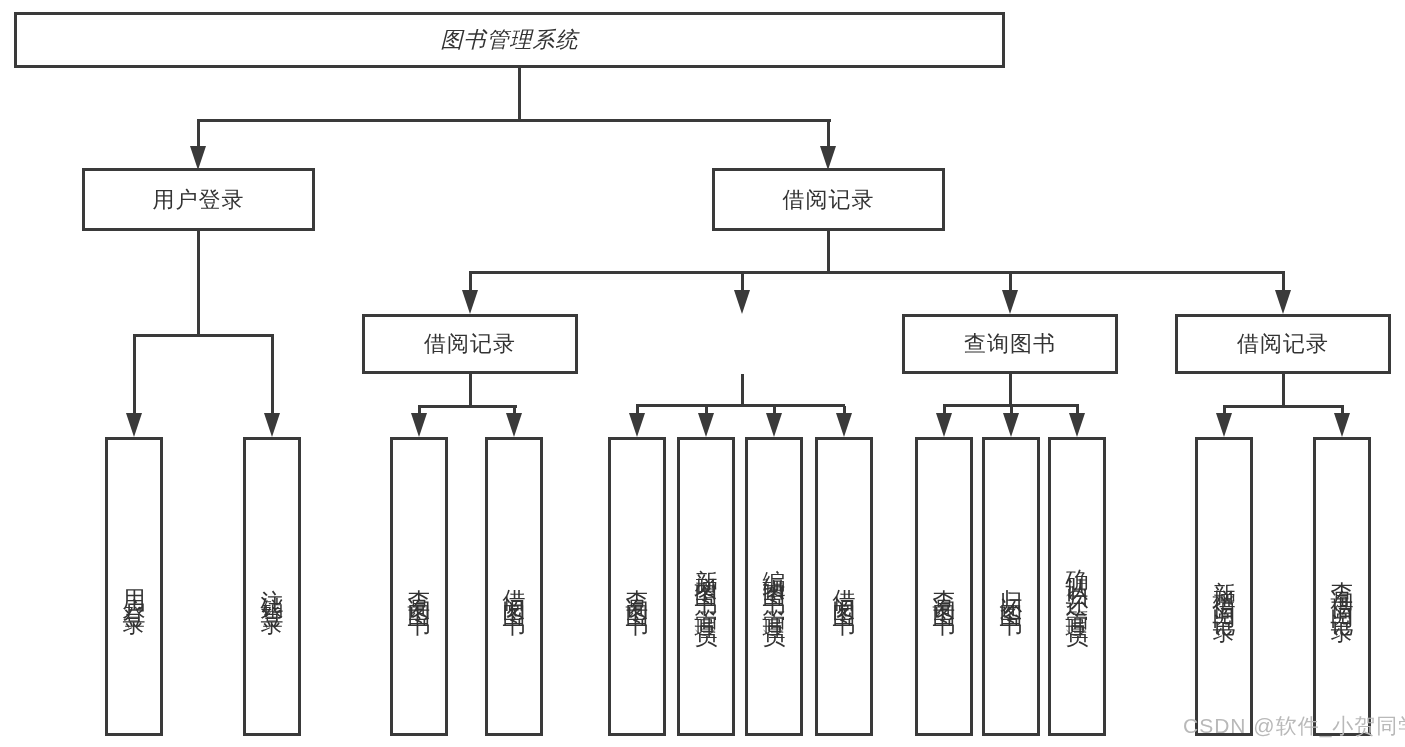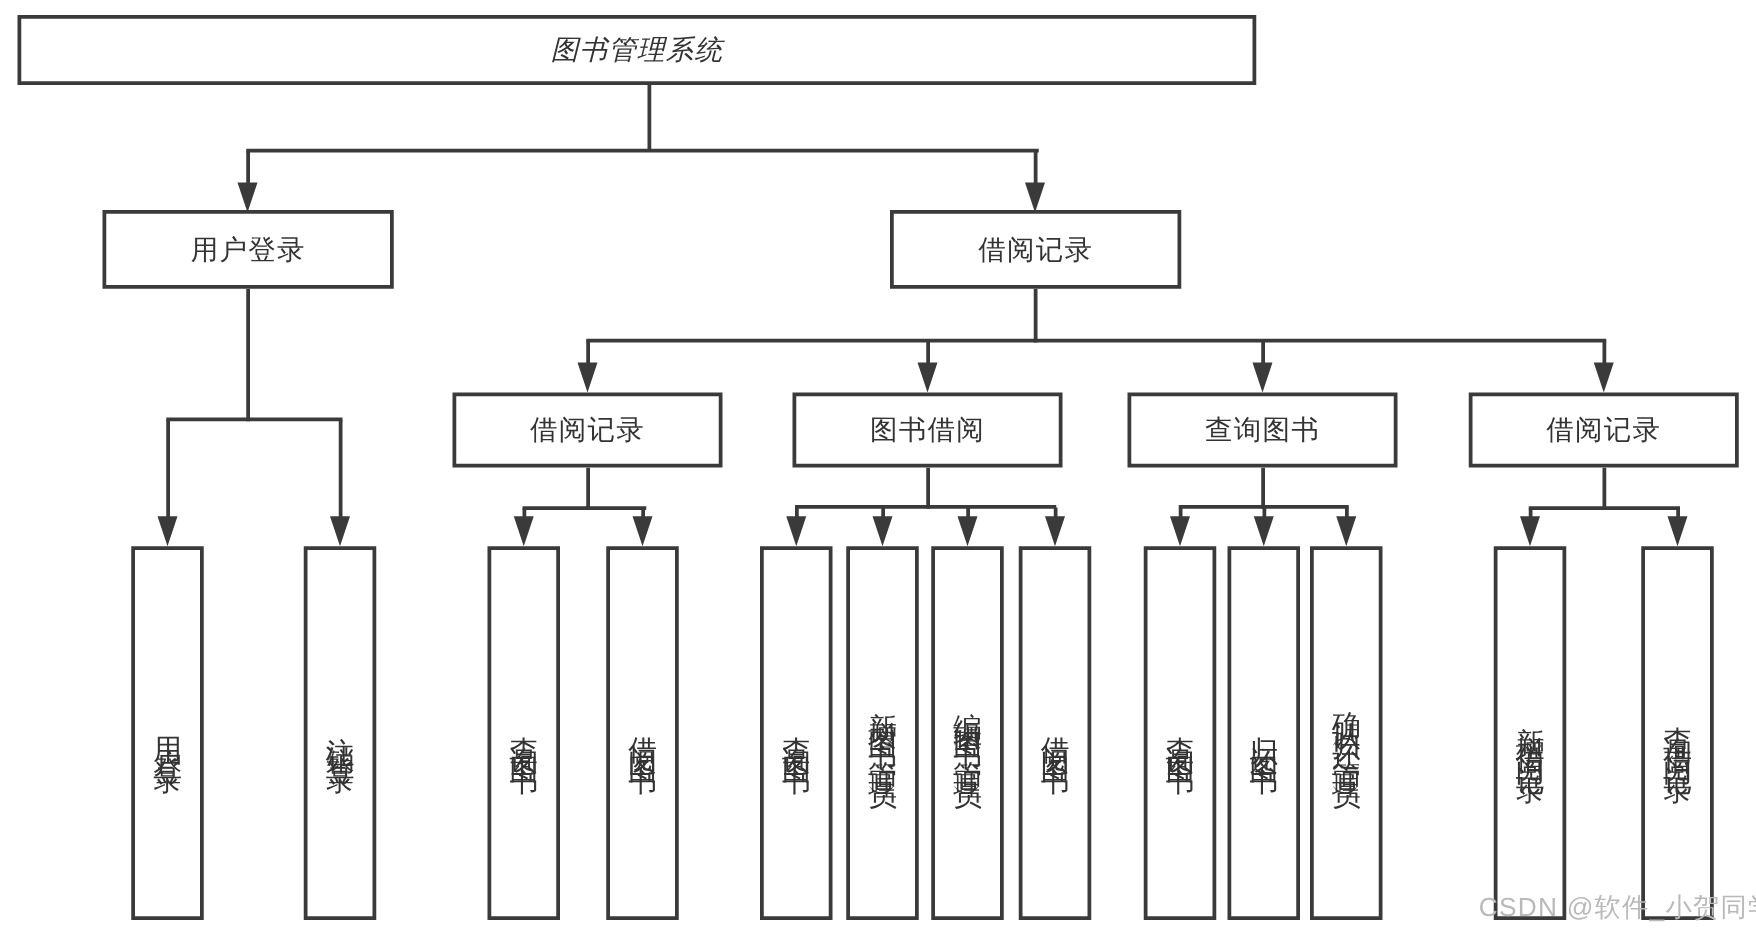--- a/index.html
+++ b/index.html
@@ -205,23 +205,20 @@
   <div class="box" id="n-login">
     <span>用户登录</span>
   </div>
   <div class="box" id="n-mgmt">
     <span>借阅记录</span>
   </div>
 
   <div class="box" id="n-l30">
     <span>借阅记录</span>
   </div>
-  <div class="box" id="n-l31">
-    <span>图书借阅</span>
-  </div>
   <div class="box" id="n-l32">
     <span>查询图书</span>
   </div>
   <div class="box" id="n-l33">
     <span>借阅记录</span>
   </div>
 
   <div class="box vbox leaf" id="n-a0">
     <span class="vtext">用户登录</span>
   </div>

